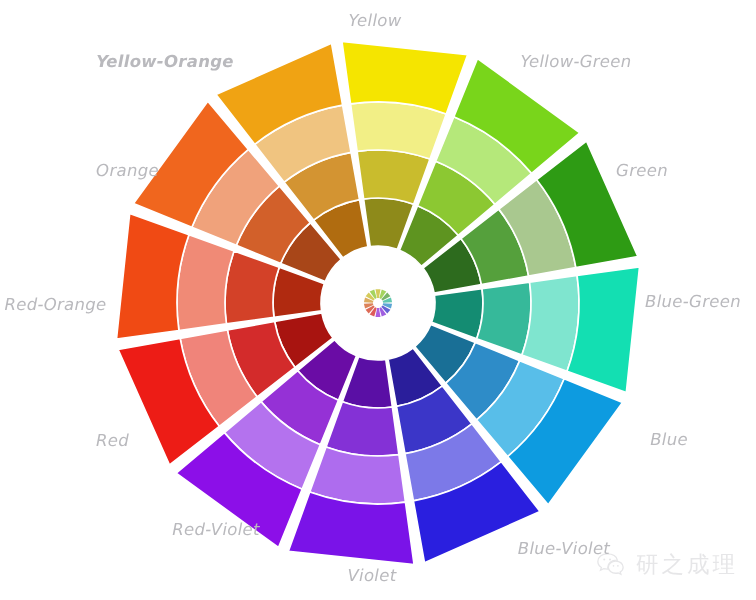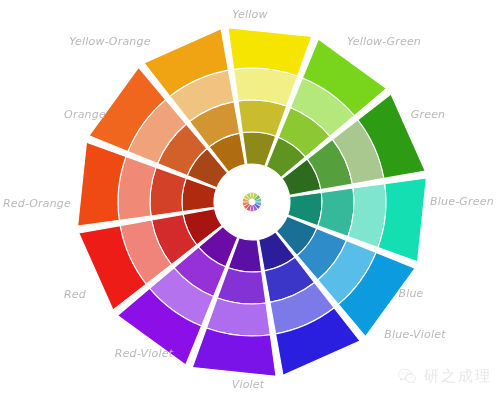--- a/index.html
+++ b/index.html
@@ -139,28 +139,28 @@
           <path d="M250.00 199.25 L246.47 194.40 L249.50 192.94 L251.10 198.72 Z" fill="#8CC832" opacity="0.78"></path>
         </g>
     </g>
   </svg>
 
   <div id="labels-layer">
       <div class="wheel-label" style="left: 250px; top: 14px; color: rgb(185, 185, 189);">Yellow</div>
       <div class="wheel-label" style="left: 384px; top: 41px; color: rgb(185, 185, 189);">Yellow-Green</div>
       <div class="wheel-label" style="left: 428px; top: 114px; color: rgb(185, 185, 189); font-style: italic;">Green</div>
       <div class="wheel-label" style="left: 462px; top: 201px; color: rgb(185, 185, 189);">Blue-Green</div>
-      <div class="wheel-label" style="left: 411px; top: 293px; color: rgb(185, 185, 189); text-align: right;">Blue</div>
-      <div class="wheel-label" style="left: 376px; top: 334px; color: rgb(185, 185, 189); margin-left: 39px;">Blue-Violet</div>
+      <div class="wheel-label" style="left: 446px; top: 293px; color: rgb(185, 185, 189); text-align: right;">Blue</div>
+      <div class="wheel-label" style="left: 376px; top: 366px; color: rgb(185, 185, 189);">Blue-Violet</div>
       <div class="wheel-label" style="left: 248px; top: 384px; color: rgb(185, 185, 189);">Violet</div>
       <div class="wheel-label" style="left: 144px; top: 353px; color: rgb(185, 185, 189);">Red-Violet</div>
       <div class="wheel-label" style="left: 75px; top: 294px; color: rgb(185, 185, 189); text-align: right;">Red</div>
       <div class="wheel-label" style="left: 37px; top: 203px; color: rgb(185, 185, 189); text-align: center;">Red-Orange</div>
       <div class="wheel-label" style="left: 69px; top: 114px; color: rgb(185, 185, 189); margin-left: 16px;">Orange</div>
-      <div class="wheel-label" style="left: 110px; top: 41px; color: rgb(185, 185, 189);">Yellow-Orange</div>
+      <div class="wheel-label" style="left: 110px; top: 41px; color: rgb(185, 185, 189); font-weight: bold;">Yellow-Orange</div>
     </div>
 
   <div id="watermark">
     <svg class="wm-icon" viewBox="0 0 32 32">
       <path d="M12.4 5.2C6.9 5.2 2.5 8.8 2.5 13.3c0 2.6 1.5 4.9 3.8 6.4l-1 3 3.4-1.7c1.1.3 2.3.5 3.7.5.3 0 .7 0 1-.1-.2-.6-.3-1.3-.3-2 0-4.2 4.1-7.6 9.2-7.6.3 0 .7 0 1 .1-.8-3.9-4.9-6.7-10.9-6.7z" fill="none" stroke="#c9c9cd" stroke-width="1.4"></path>
       <circle cx="9.3" cy="11.2" r="1.1" fill="#c9c9cd"></circle>
       <circle cx="15.5" cy="11.2" r="1.1" fill="#c9c9cd"></circle>
       <path d="M29.5 19.4c0-3.6-3.5-6.5-7.9-6.5s-7.9 2.9-7.9 6.5 3.5 6.5 7.9 6.5c.9 0 1.8-.1 2.6-.3l2.9 1.4-.8-2.4c1.9-1.2 3.2-3 3.2-5.2z" fill="none" stroke="#c9c9cd" stroke-width="1.4"></path>
       <circle cx="19.2" cy="17.9" r=".9" fill="#c9c9cd"></circle>
       <circle cx="23.9" cy="17.9" r=".9" fill="#c9c9cd"></circle>

